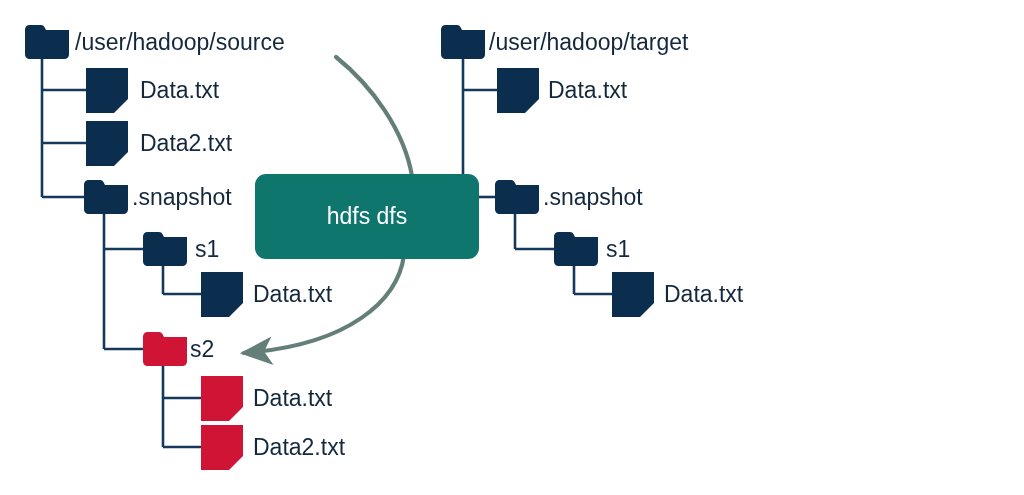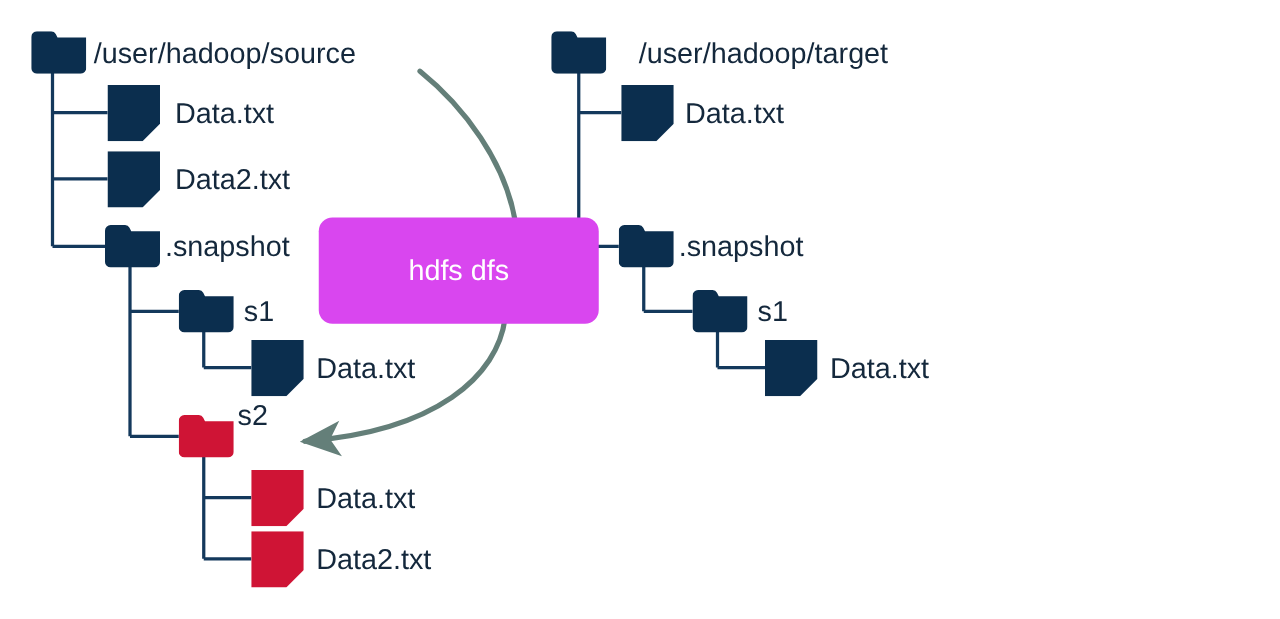--- a/index.html
+++ b/index.html
@@ -32,21 +32,21 @@
     color: #14283c;
     white-space: nowrap;
     line-height: 1;
   }
   .cmd-box {
     position: absolute;
     left: 255px;
     top: 174px;
     width: 224px;
     height: 85px;
-    background: #d946ef;
+    background: #0f766e;
     border-radius: 11px;
     display: flex;
     flex-direction: column;
     align-items: center;
     justify-content: center;
     box-sizing: border-box;
   }
   .cmd-line {
     font-family: "Liberation Sans", sans-serif;
     font-size: 23px;
@@ -147,27 +147,27 @@
   <div class="node-label" style="left:140px; top:79px;">Data.txt</div>
 
   <div class="node-label" style="left:140px; top:132px;">Data2.txt</div>
 
   <div class="node-label" style="left:132px; top:186px;">.snapshot</div>
 
   <div class="node-label" style="left:195px; top:238px;">s1</div>
 
   <div class="node-label" style="left:253px; top:283px;">Data.txt</div>
 
-  <div class="node-label" style="left:190px; top:321px;">s2</div>
+  <div class="node-label" style="left:190px; top:338px;">s2</div>
 
   <div class="node-label" style="left:253px; top:387px;">Data.txt</div>
 
   <div class="node-label" style="left:253px; top:436px;">Data2.txt</div>
 
-  <div class="node-label" style="left:511px; top:31px;">/user/hadoop/target</div>
+  <div class="node-label" style="left:489px; top:31px;">/user/hadoop/target</div>
 
   <div class="node-label" style="left:548px; top:79px;">Data.txt</div>
 
   <div class="node-label" style="left:543px; top:186px;">.snapshot</div>
 
   <div class="node-label" style="left:606px; top:238px;">s1</div>
 
   <div class="node-label" style="left:664px; top:283px;">Data.txt</div>
 
   <div class="cmd-box">

